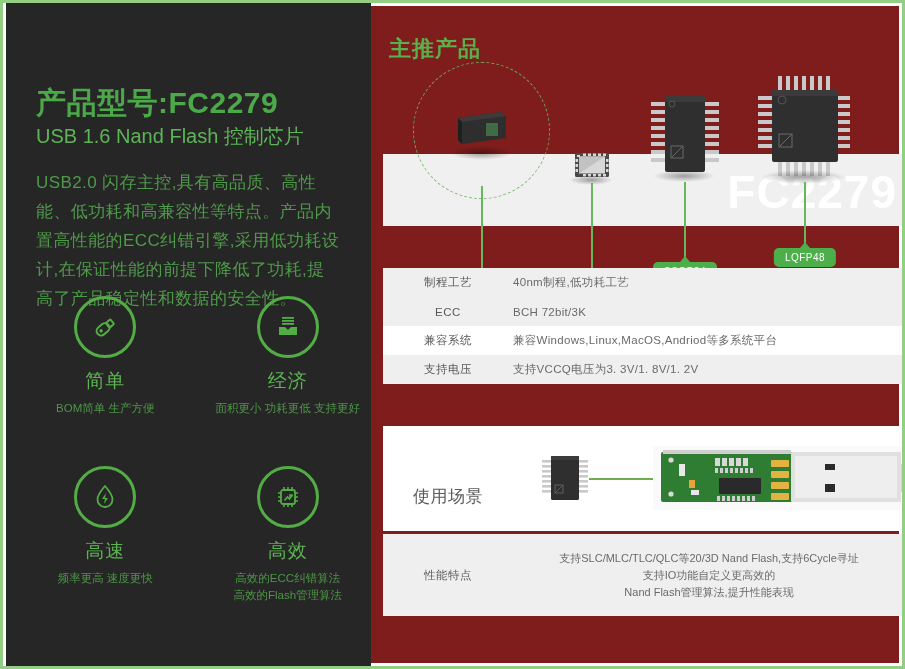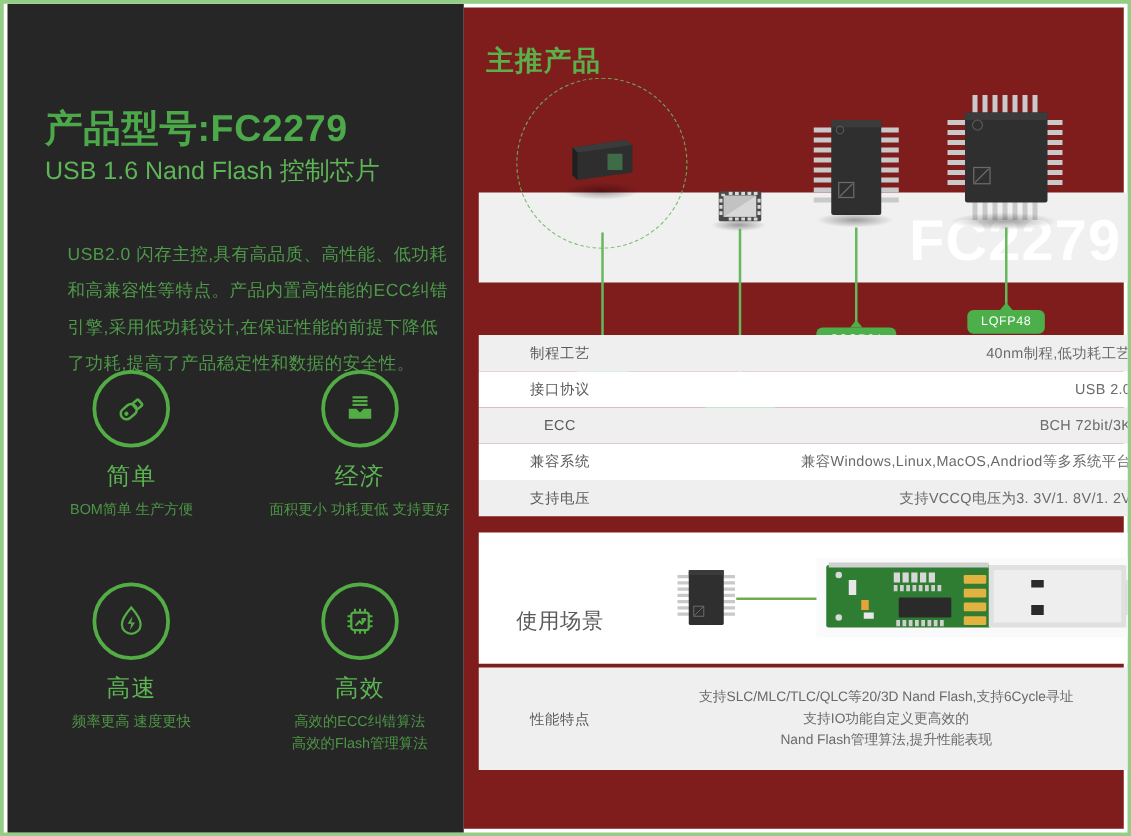--- a/index.html
+++ b/index.html
@@ -28,24 +28,23 @@
   .model-title{
     position:absolute;left:30px;top:80px;
     font-size:30px;font-weight:bold;color:#4ca949;
     letter-spacing:.5px;white-space:nowrap;
   }
   .model-subtitle{
     position:absolute;left:30px;top:120px;
     font-size:20px;color:#5eb557;font-weight:400;white-space:nowrap;
   }
   .desc{
-    position:absolute;left:48px;top:165px;width:305px;
-    font-size:14px;color:#4f9a4a;line-height:29px;
+    position:absolute;left:30px;top:165px;width:305px;
+    font-size:17px;color:#4f9a4a;line-height:29px;
     letter-spacing:.4px;
-    margin-top:21px;
   }
 
   .features{
     position:absolute;left:0;top:287px;width:365px;
   }
   .feature-row{
     display:flex;width:365px;
   }
   .feature{
     width:182px;text-align:center;
@@ -125,21 +124,21 @@
   .spec-row{
     display:flex;align-items:center;height:29px;
     font-size:11.5px;color:#666666;
   }
   .spec-row.odd{background:#efefef;}
   .spec-row.even{background:#ffffff;}
   .spec-key{
     width:130px;text-align:center;color:#5a5a5a;letter-spacing:.5px;
   }
   .spec-val{
-    flex:1;text-align:right;color:#6a6a6a;letter-spacing:.3px;
+    flex:1;text-align:left;color:#6a6a6a;letter-spacing:.3px;
   }
 
   .usage-row{
     position:absolute;left:12px;top:420px;width:522px;height:105px;
     background:#ffffff;display:flex;align-items:center;
   }
   .usage-key{
     width:130px;text-align:center;font-size:17px;color:#5a5a5a;letter-spacing:.5px;margin-top:36px;
   }
   .usage-art{
@@ -380,24 +379,20 @@
 
     </div>
 
     <div class="spec-table">
 
       <div class="spec-row odd">
         <div class="spec-key">制程工艺</div>
         <div class="spec-val">40nm制程,低功耗工艺</div>
       </div>
 
-      <div class="spec-row even">
-        <div class="spec-key">接口协议</div>
-        <div class="spec-val">USB 2.0</div>
-      </div>
 
       <div class="spec-row odd">
         <div class="spec-key">ECC</div>
         <div class="spec-val">BCH 72bit/3K</div>
       </div>
 
       <div class="spec-row even">
         <div class="spec-key">兼容系统</div>
         <div class="spec-val">兼容Windows,Linux,MacOS,Andriod等多系统平台</div>
       </div>

